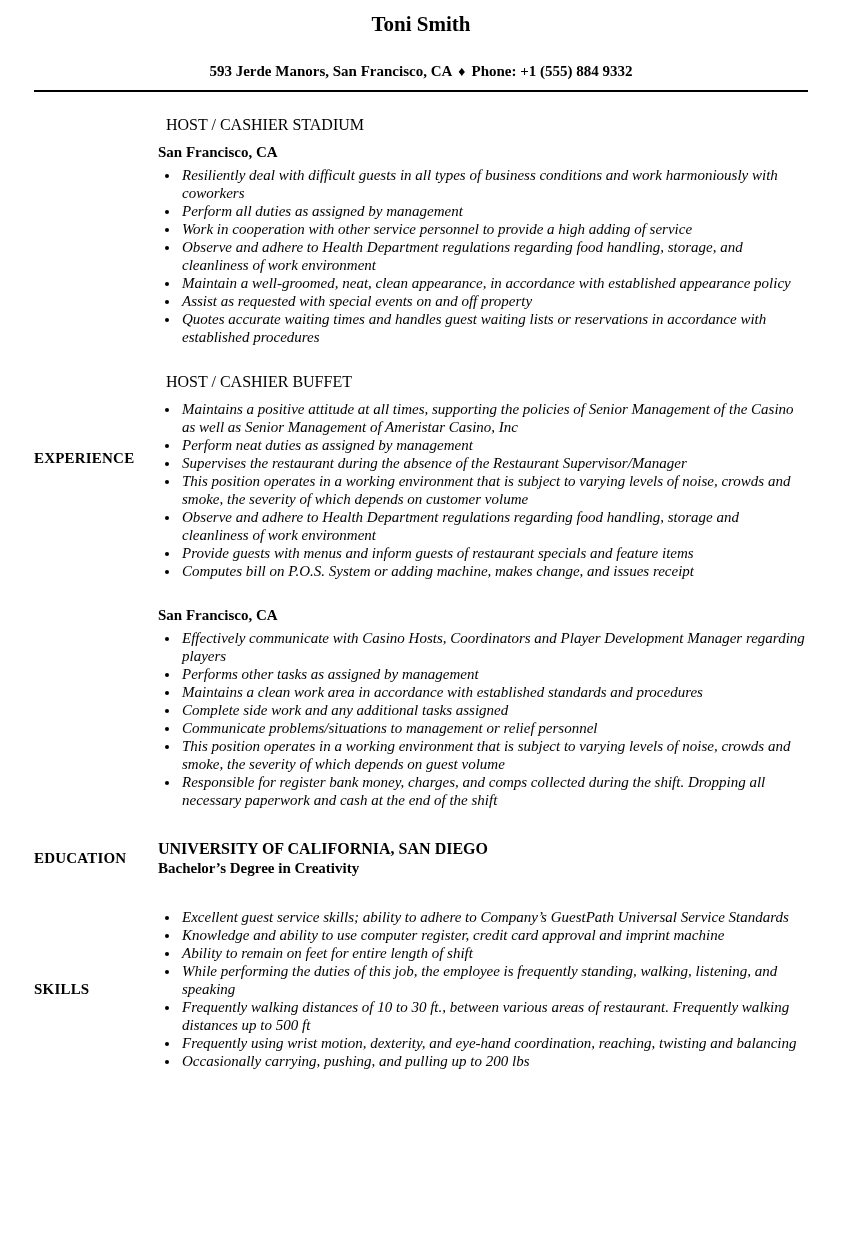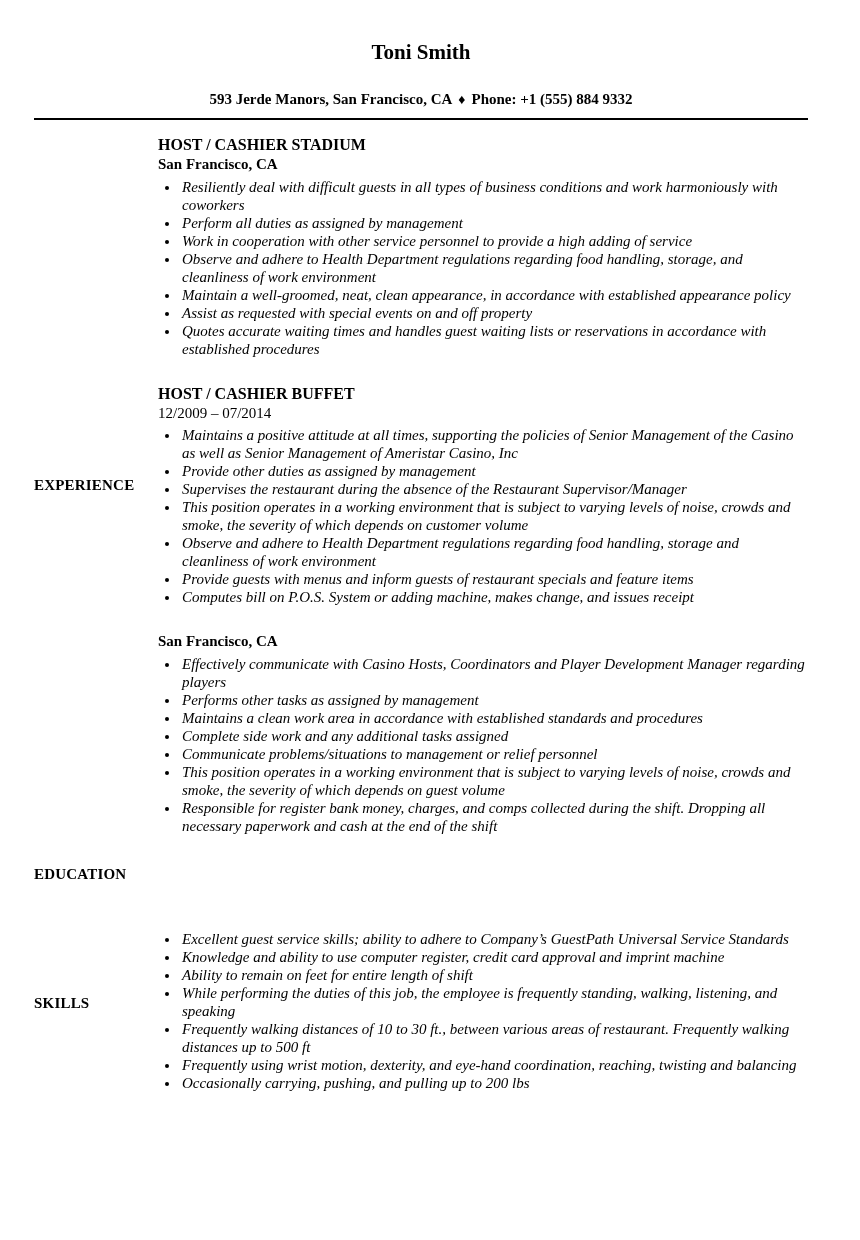--- a/index.html
+++ b/index.html
@@ -5,21 +5,21 @@
   html, body { margin: 0; padding: 0; background: #ffffff; }
   .page {
     width: 860px;
     height: 1240px;
     background: #ffffff;
     color: #000000;
     font-family: "Liberation Serif", "DejaVu Serif", serif;
     font-size: 15px;
     line-height: 18px;
     box-sizing: border-box;
-    padding: 40px 52px 0 34px;
+    padding: 12px 52px 0 34px;
     overflow: hidden;
   }
   .header { text-align: center; }
   .name {
     font-size: 21px;
     font-weight: bold;
     line-height: 24px;
     margin: 0;
   }
   .contact {
@@ -44,36 +44,36 @@
     font-weight: bold;
     font-size: 15px;
     line-height: 19px;
     letter-spacing: 0.2px;
   }
   .section-body { flex: 1 1 auto; min-width: 0; }
   .job { margin-bottom: 26px; }
   .job:last-child { margin-bottom: 0; }
   .job-title {
     font-size: 16px;
-    font-weight: bold;
+    font-weight: normal;
     line-height: 20px;
-    margin: 0;
+    margin: 8px;
   }
   .job-location {
     font-weight: bold;
     line-height: 19px;
   }
   .job-dates { line-height: 18px; }
   ul.bullets {
     margin: 4px 0 0 0;
     padding: 0 0 0 22px;
     list-style: disc outside;
   }
   ul.bullets li { margin: 0; padding-left: 2px; font-style: italic; }
-  ul.bullets.skills { margin-top: 16px; }
+  ul.bullets.skills { margin-top: 0; }
   .school {
     font-size: 16px;
     font-weight: bold;
     line-height: 20px;
     margin: 0;
   }
   .degree { font-weight: bold; line-height: 19px; }
 </style>
 </head>
 <body>
@@ -102,24 +102,23 @@
             <li>Work in cooperation with other service personnel to provide a high adding of service</li>
             <li>Observe and adhere to Health Department regulations regarding food handling, storage, and cleanliness of work environment</li>
             <li>Maintain a well-groomed, neat, clean appearance, in accordance with established appearance policy</li>
             <li>Assist as requested with special events on and off property</li>
             <li>Quotes accurate waiting times and handles guest waiting lists or reservations in accordance with established procedures</li>
           </ul>
       </div>
 
       <div class="job">
         <h2 class="job-title">HOST / CASHIER BUFFET</h2>
-        <div class="job-dates">12/2009 – 07/2014</div>
         <ul class="bullets">
             <li>Maintains a positive attitude at all times, supporting the policies of Senior Management of the Casino as well as Senior Management of Ameristar Casino, Inc</li>
-            <li>Provide other duties as assigned by management</li>
+            <li>Perform neat duties as assigned by management</li>
             <li>Supervises the restaurant during the absence of the Restaurant Supervisor/Manager</li>
             <li>This position operates in a working environment that is subject to varying levels of noise, crowds and smoke, the severity of which depends on customer volume</li>
             <li>Observe and adhere to Health Department regulations regarding food handling, storage and cleanliness of work environment</li>
             <li>Provide guests with menus and inform guests of restaurant specials and feature items</li>
             <li>Computes bill on P.O.S. System or adding machine, makes change, and issues receipt</li>
           </ul>
       </div>
 
       <div class="job">
         <div class="job-location">San Francisco, CA</div>
@@ -132,20 +131,24 @@
             <li>This position operates in a working environment that is subject to varying levels of noise, crowds and smoke, the severity of which depends on guest volume</li>
             <li>Responsible for register bank money, charges, and comps collected during the shift. Dropping all necessary paperwork and cash at the end of the shift</li>
           </ul>
       </div>
 
     </div>
   </div>
 
   <div class="section gap-lg">
     <div class="section-label">EDUCATION</div>
+    <div class="section-body">
+      <h2 class="school">UNIVERSITY OF CALIFORNIA, SAN DIEGO</h2>
+      <div class="degree">Bachelor’s Degree in Creativity</div>
+    </div>
   </div>
 
   <div class="section gap-lg">
     <div class="section-label">SKILLS</div>
     <div class="section-body">
       <ul class="bullets skills">
           <li>Excellent guest service skills; ability to adhere to Company’s GuestPath Universal Service Standards</li>
           <li>Knowledge and ability to use computer register, credit card approval and imprint machine</li>
           <li>Ability to remain on feet for entire length of shift</li>
           <li>While performing the duties of this job, the employee is frequently standing, walking, listening, and speaking</li>

